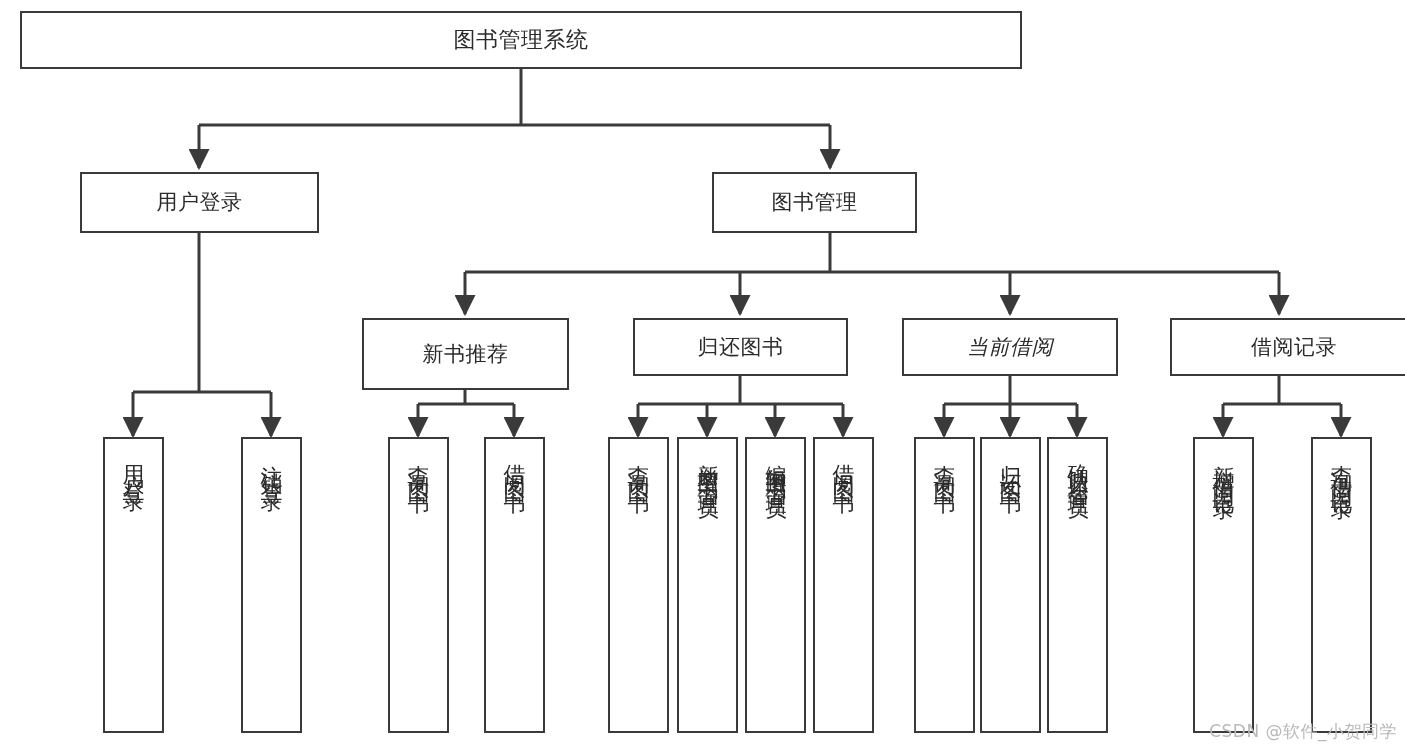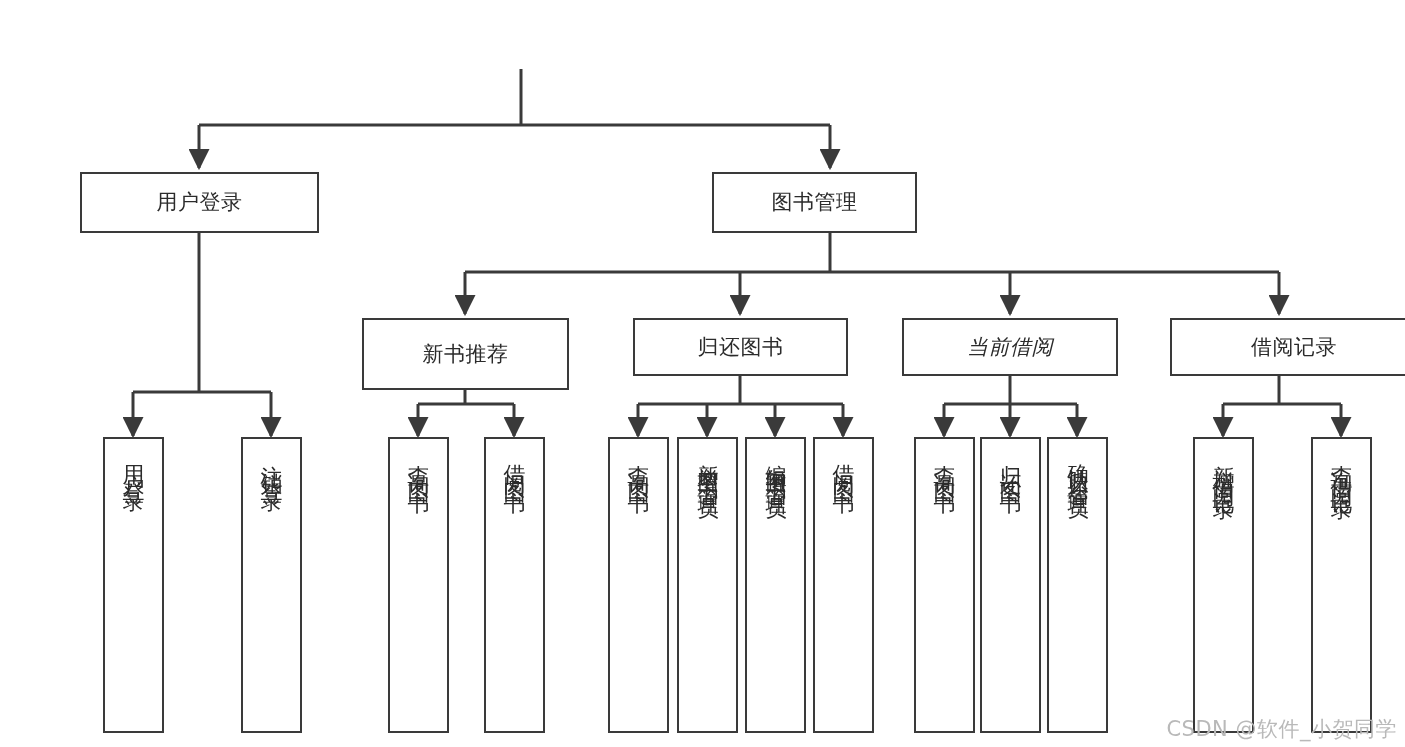--- a/index.html
+++ b/index.html
@@ -69,21 +69,21 @@
     letter-spacing: 5px;
     font-size: 21px;
   }
   .node.v.mid .label {
     letter-spacing: 9px;
   }
   #watermark {
     position: absolute;
     right: 8px;
     bottom: 4px;
-    font-size: 21px;
+    font-size: 17px;
     color: #b9b9b9;
     letter-spacing: 0.5px;
     white-space: nowrap;
     font-family: "DejaVu Sans", "Liberation Sans", sans-serif;
   }
 </style>
 </head>
 <body>
 
 <div id="canvas">
@@ -131,20 +131,23 @@
       <path d="M 1010 404 L 1010 436" marker-end="url(#arw)"></path>
       <path d="M 1077 404 L 1077 436" marker-end="url(#arw)"></path>
 
       <path d="M 1279 376 L 1279 404"></path>
       <path d="M 1223 404 L 1341 404"></path>
       <path d="M 1223 404 L 1223 436" marker-end="url(#arw)"></path>
       <path d="M 1341 404 L 1341 436" marker-end="url(#arw)"></path>
     </g>
   </svg>
 
+  <div class="node h root" style="left:20px; top:11px; width:1002px; height:58px;">
+    <span class="label">图书管理系统</span>
+  </div>
 
   <div class="node h" style="left:80px; top:172px; width:239px; height:61px;">
     <span class="label">用户登录</span>
   </div>
 
   <div class="node h" style="left:712px; top:172px; width:205px; height:61px;">
     <span class="label">图书管理</span>
   </div>
 
   <div class="node h" style="left:362px; top:318px; width:207px; height:72px;">

